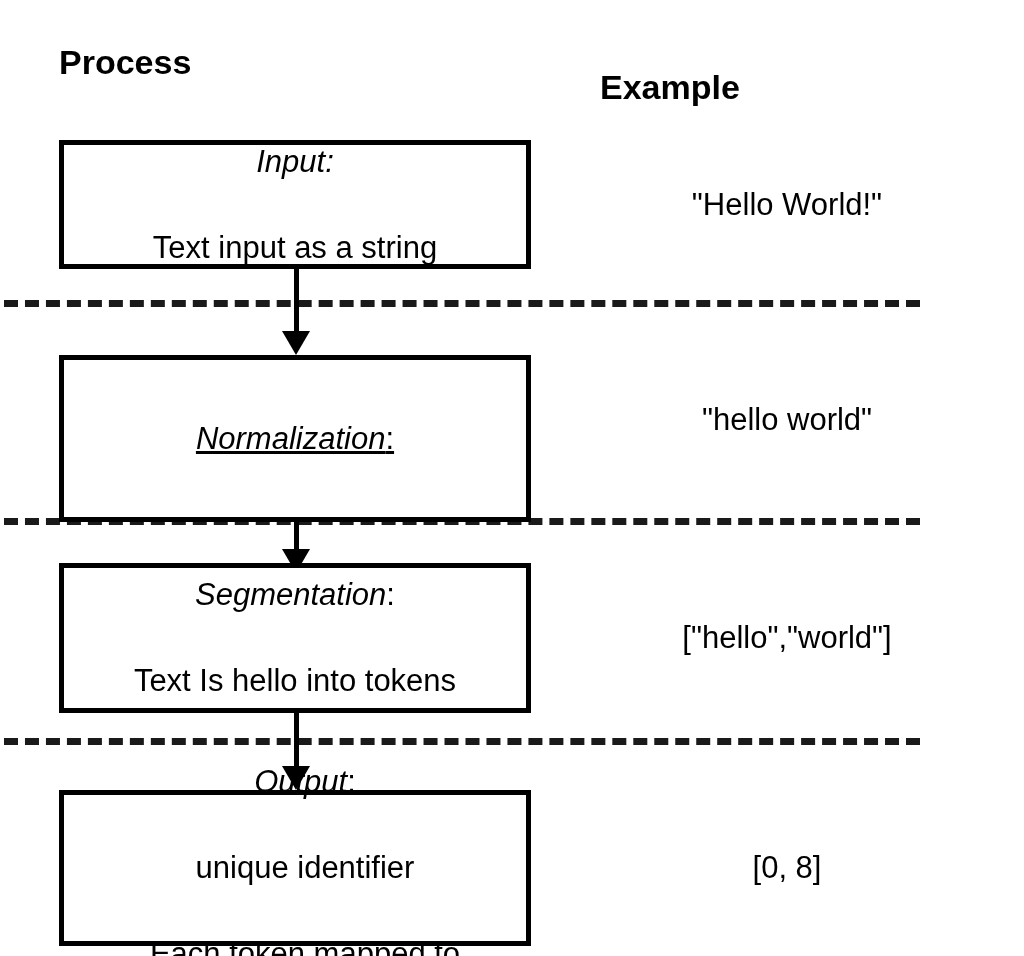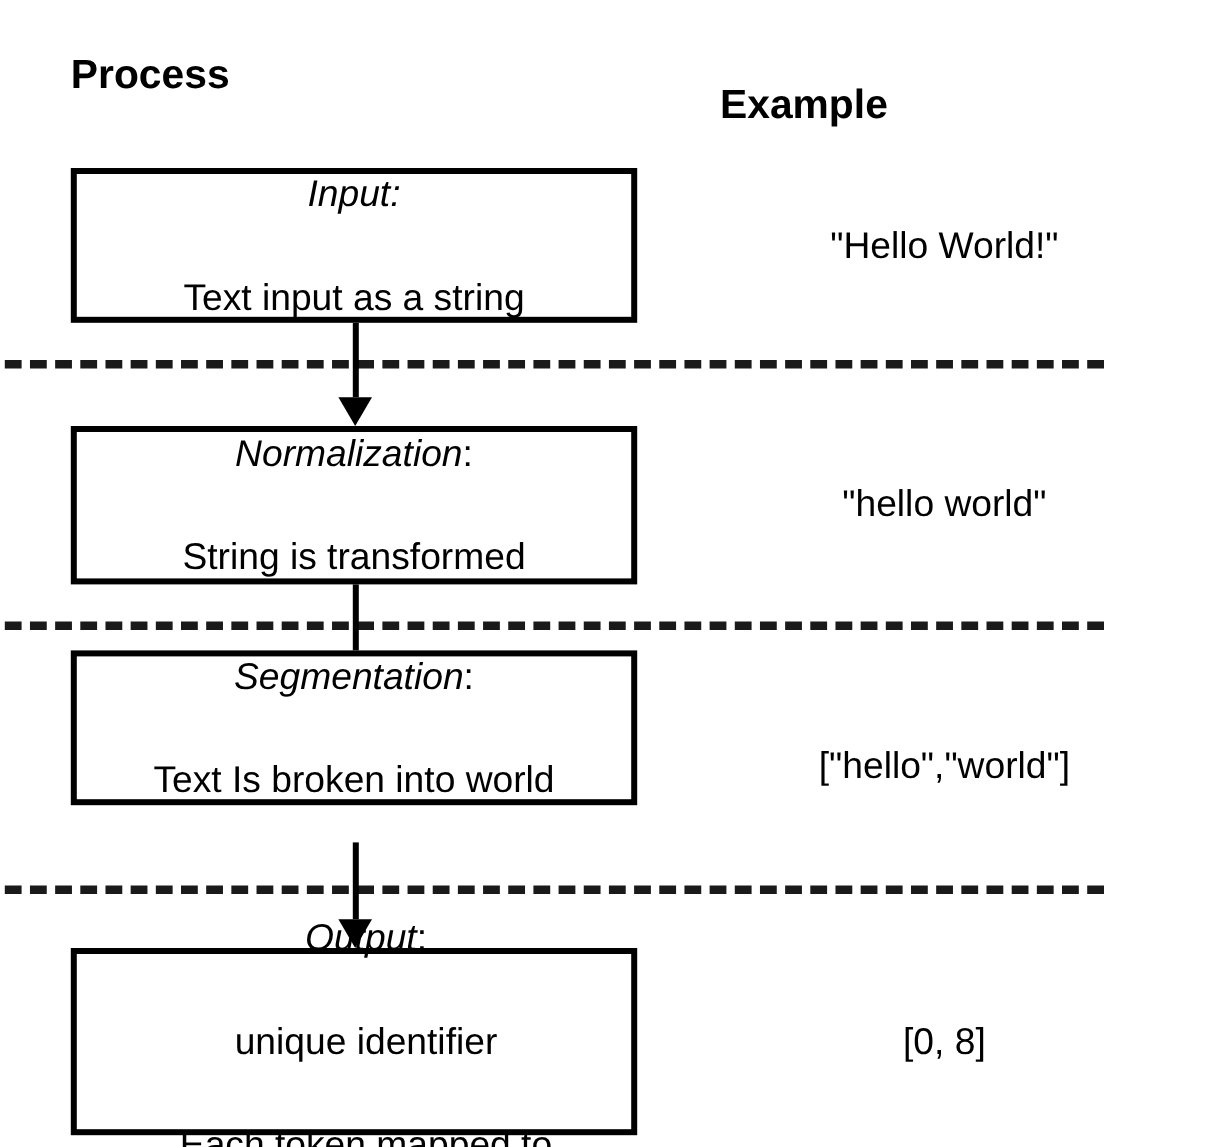--- a/index.html
+++ b/index.html
@@ -72,22 +72,22 @@
     font-style: italic;
   }
   .box-desc {
     font-size: 31px;
     line-height: 40px;
     white-space: nowrap;
     margin-top: 46px;
   }
 
   #box-input        { top: 140px; height: 129px; }
-  #box-normalization{ top: 355px; height: 132px; }
-  #box-segmentation { top: 542px; height: 129px; }
+  #box-normalization{ top: 355px; height: 167px; text-decoration: underline; }
+  #box-segmentation { top: 563px; height: 150px; }
   #box-output       { top: 790px; height: 156px; padding-left: 20px; }
 
   
   .example-value {
     position: absolute;
     left: 600px;
     width: 374px;
     text-align: center;
     font-size: 31px;
     line-height: 40px;
@@ -169,34 +169,33 @@
 
   <div class="connector" id="connector-1">
     <div class="shaft"></div>
     <div class="head"></div>
   </div>
 
   <div class="process-box" id="box-normalization">
     <div class="box-stage">
       <span>Normalization</span><span class="stage-colon">:</span>
     </div>
-    <div class="box-desc">String is transformed</div>
   </div>
   <div class="example-value" id="example-normalization">"hello world"</div>
 
   <div class="connector" id="connector-2">
     <div class="shaft"></div>
     <div class="head"></div>
   </div>
 
   <div class="process-box" id="box-segmentation">
     <div class="box-stage">
       <span>Segmentation</span><span class="stage-colon">:</span>
     </div>
-    <div class="box-desc">Text Is broken into world</div>
+    <div class="box-desc">Text Is hello into tokens</div>
   </div>
   <div class="example-value" id="example-segmentation">["hello","world"]</div>
 
   <div class="connector" id="connector-3">
     <div class="shaft"></div>
     <div class="head"></div>
   </div>
 
   <div class="process-box" id="box-output">
     <div class="box-stage">

